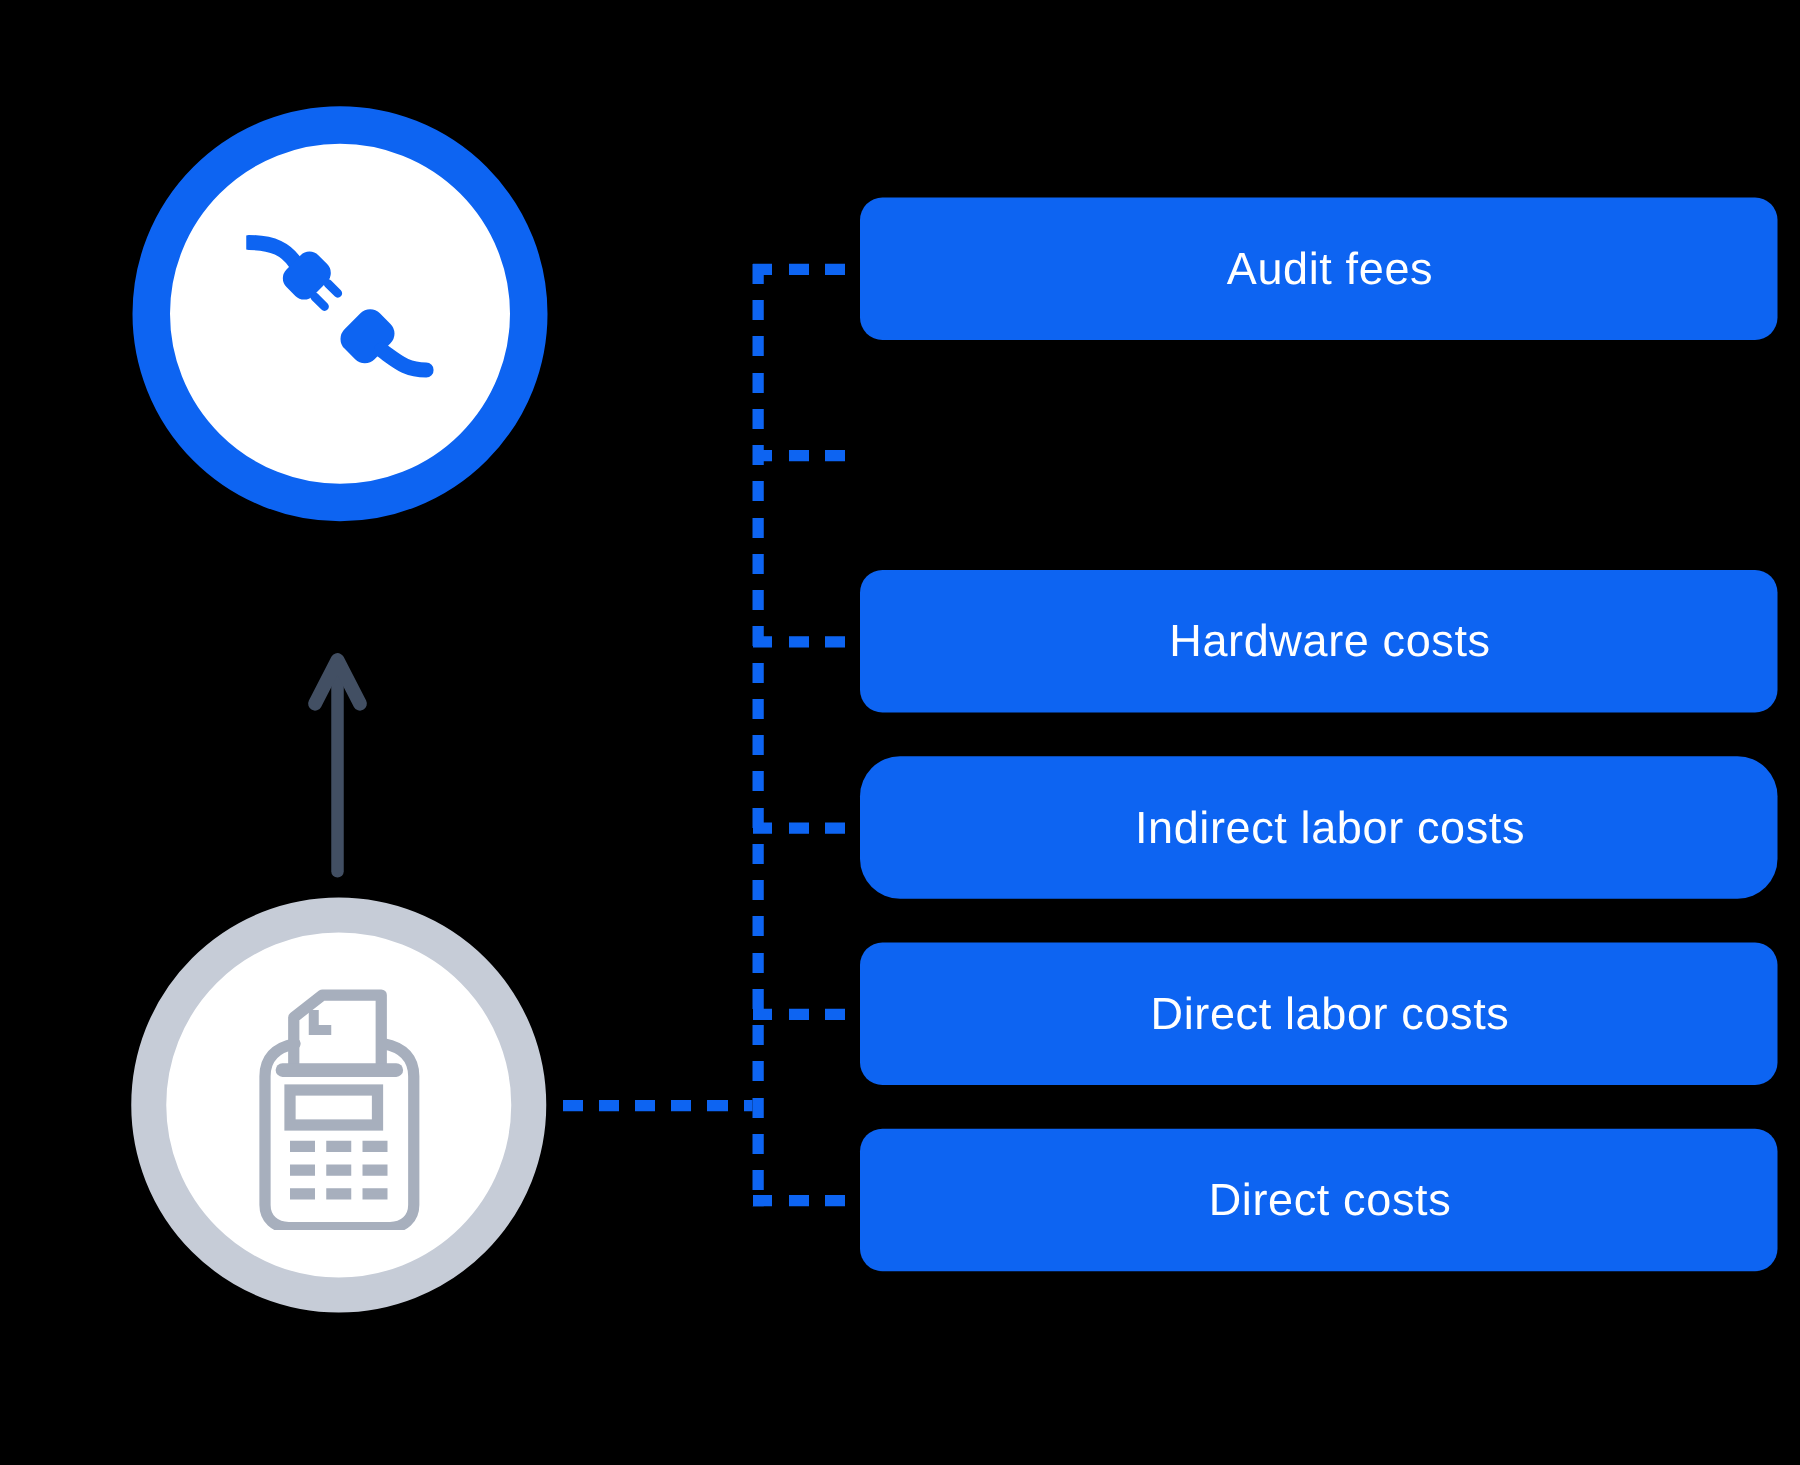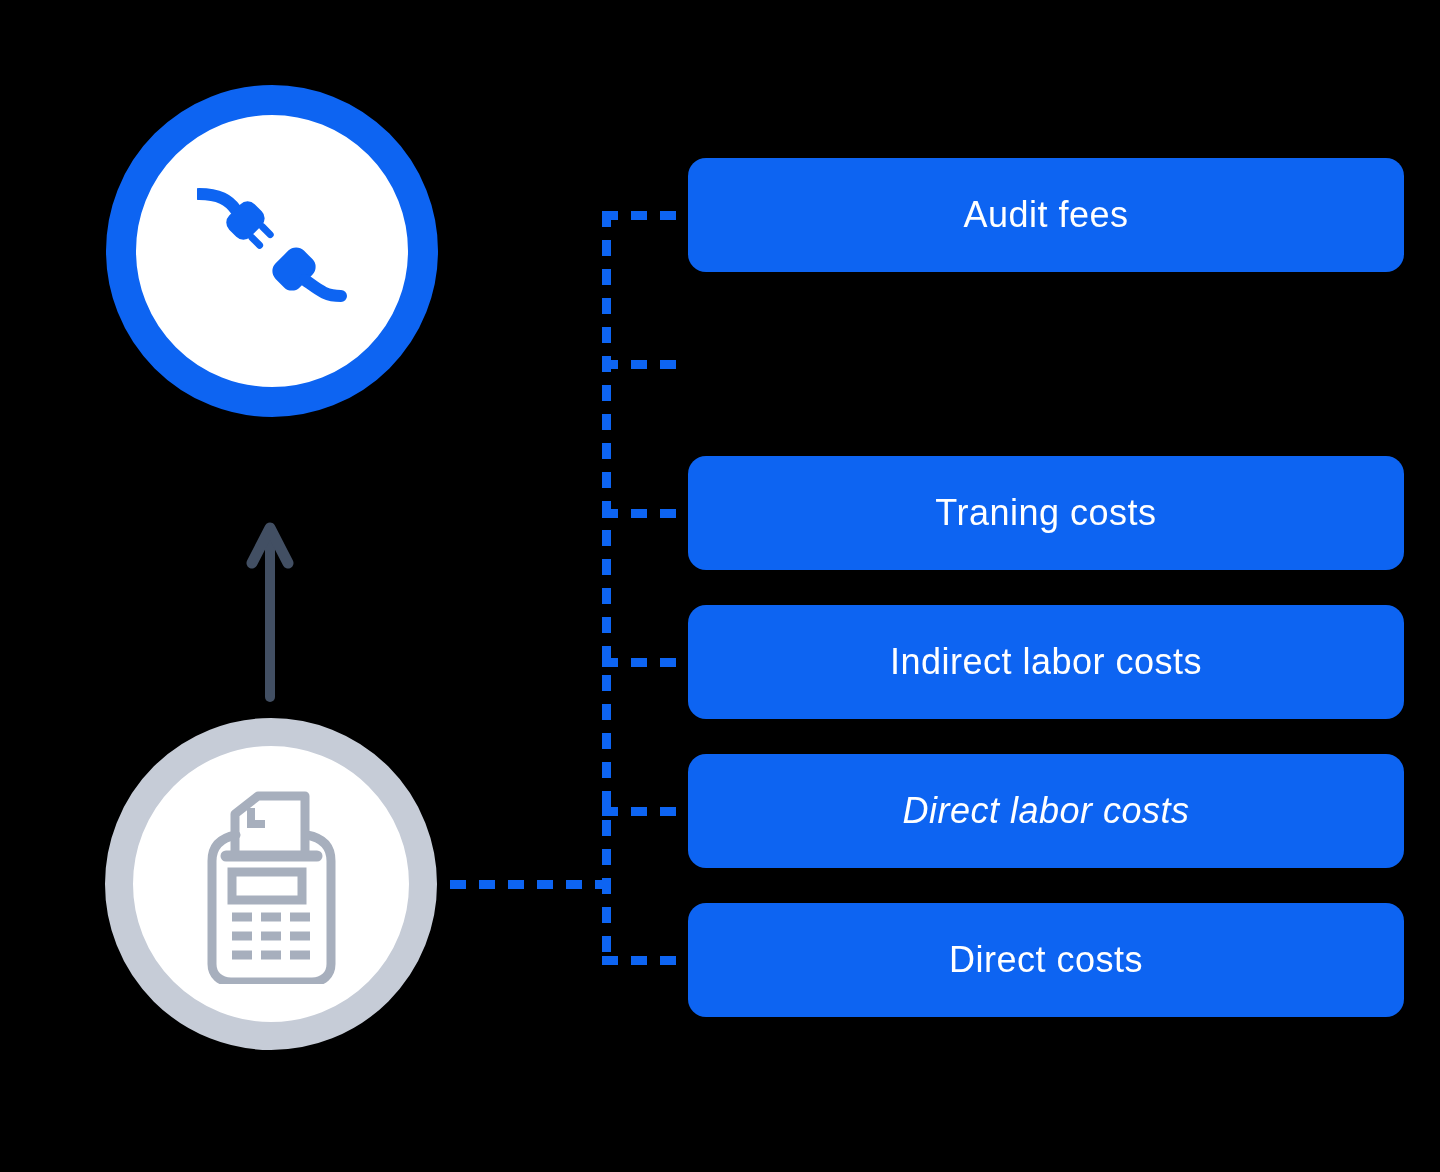--- a/index.html
+++ b/index.html
@@ -51,29 +51,29 @@
   .circle-link{left:450px;top:880px;width:152px;}
   .branch{left:602px;width:76px;}
   .br1{top:211px;} .br2{top:360px;} .br3{top:509px;}
   .br4{top:658px;} .br5{top:807px;} .br6{top:956px;}
   
   .cost-box{
     position:absolute;
     left:688px;width:716px;height:114px;
     background:var(--accent-blue);
     border-radius:18px;
-    display:flex;align-items:center;justify-content:center;
+    display:flex;align-items:center;justify-content:center;padding-left:18px;
   }
   .cost-box span{
     color:var(--box-text);
     font-size:36px;
     letter-spacing:0.5px;
   }
   .bx1{top:158px;} .bx2{top:307px;} .bx3{top:456px;}
-  .bx4{top:605px;} .bx5{top:754px;font-style:italic;} .bx6{top:903px;}
+  .bx4{top:605px;border-radius:32px;} .bx5{top:754px;} .bx6{top:903px;}
 </style>
 </head>
 <body>
 
 <div class="canvas">
 
   <div class="circle circle-top">
     <svg class="plug-icon" width="150" height="150" viewBox="0 0 150 150">
       <path d="M 2,18 C 22,18 32,24 39,34" fill="none" stroke="currentColor" stroke-width="12" stroke-linecap="round"></path>
       <g transform="rotate(-45 52 48)" fill="currentColor">
@@ -112,21 +112,21 @@
   <div class="dash-h branch br2"></div>
   <div class="dash-h branch br3"></div>
   <div class="dash-h branch br4"></div>
   <div class="dash-h branch br5"></div>
   <div class="dash-h branch br6"></div>
 
   <div class="cost-box bx1">
     <span>Audit fees</span>
   </div>
   <div class="cost-box bx3">
-    <span>Traning costs</span>
+    <span>Hardware costs</span>
   </div>
   <div class="cost-box bx4">
     <span>Indirect labor costs</span>
   </div>
   <div class="cost-box bx5">
     <span>Direct labor costs</span>
   </div>
   <div class="cost-box bx6">
     <span>Direct costs</span>
   </div>

